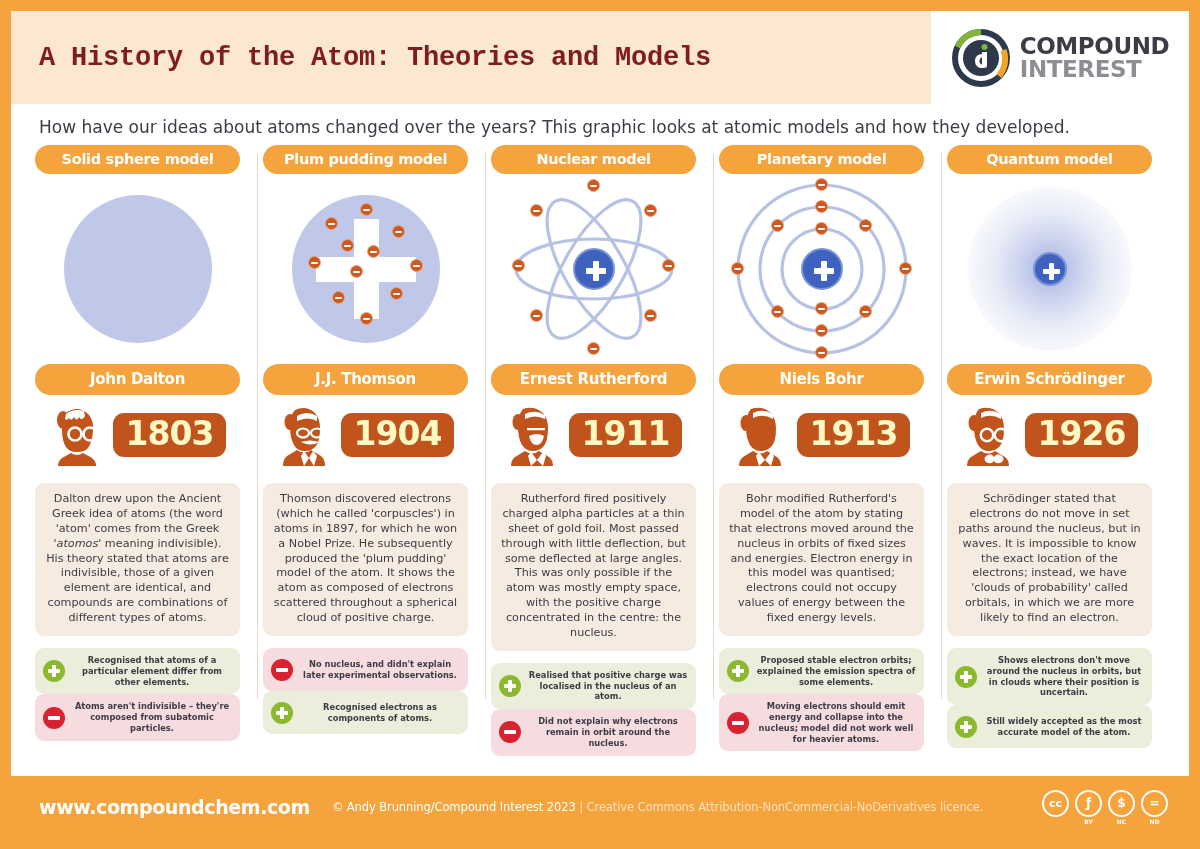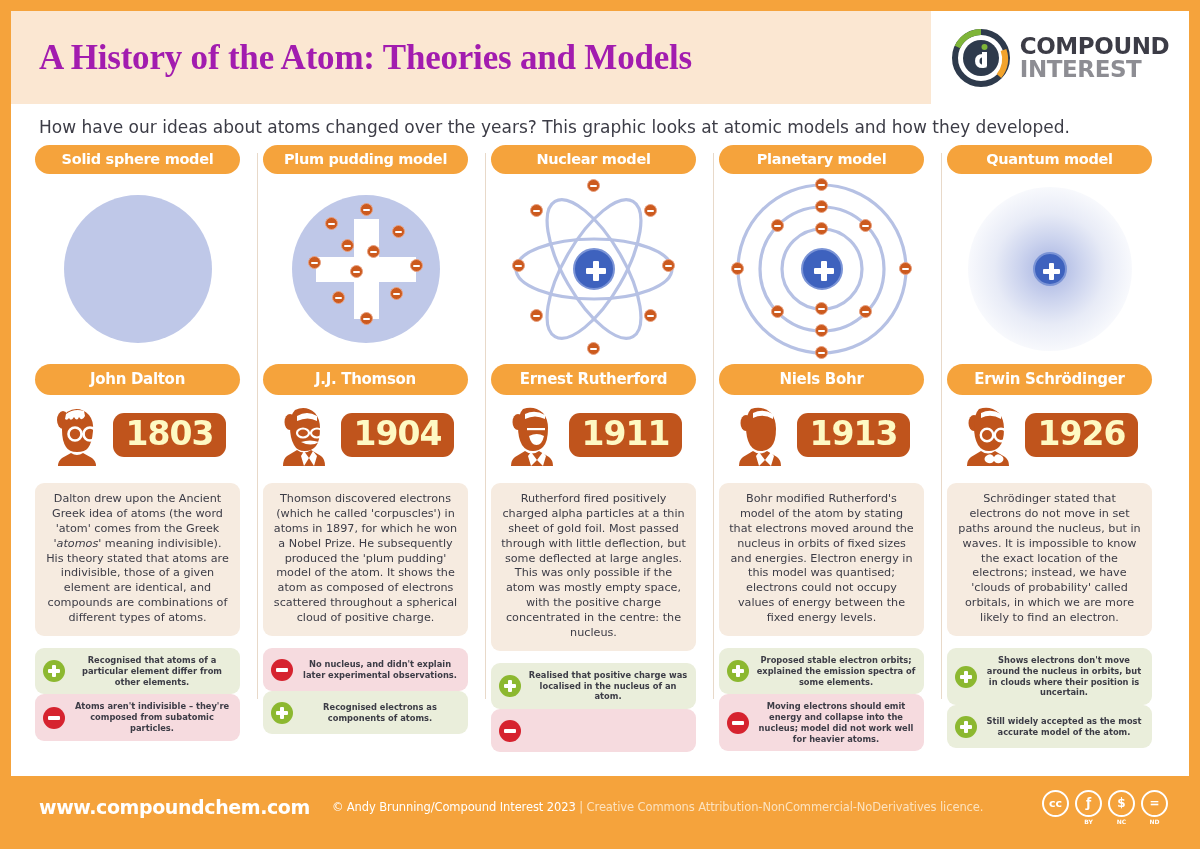--- a/index.html
+++ b/index.html
@@ -25,24 +25,24 @@
     align-items: stretch;
   }
   .header-band {
     background: #FBE7D2;
     flex: 0 0 920px;
     display: flex;
     align-items: center;
     padding-left: 28px;
   }
   .title {
-    font-family: Liberation Serif, serif;
+    font-family: Liberation Mono, monospace;
     font-weight: bold;
-    font-size: 35px;
-    color: #a21caf;
+    font-size: 27px;
+    color: #7f1d1d;
     letter-spacing: -0.2px;
     white-space: nowrap;
   }
   .header-logo {
     flex: 1;
     background: #ffffff;
     display: flex;
     align-items: center;
     justify-content: center;
     gap: 9px;
@@ -455,20 +455,21 @@
         <div class="yearbox">1911</div>
       </div>
       <div class="desc">Rutherford fired positively charged alpha particles at a thin sheet of gold foil. Most passed through with little deflection, but some deflected at large angles. This was only possible if the atom was mostly empty space, with the positive charge concentrated in the centre: the nucleus.</div>
       <div class="pc-wrap">
         <div class="pc pro">
           <span class="pc-icon"></span>
           <span class="pc-text">Realised that positive charge was localised in the nucleus of an atom.</span>
         </div>
         <div class="pc con">
           <span class="pc-icon"></span>
+          <span class="pc-text">Did not explain why electrons remain in orbit around the nucleus.</span>
         </div>
       </div>
     </div>
 
     <div class="col">
       <div class="pill">Planetary model</div>
       <div class="model">
         <div style="position:relative;width:180px;height:180px;">
           <svg class="svgbox" viewBox="0 0 180 180">
             <g fill="none" stroke="#B6C1E4" stroke-width="3.2">

